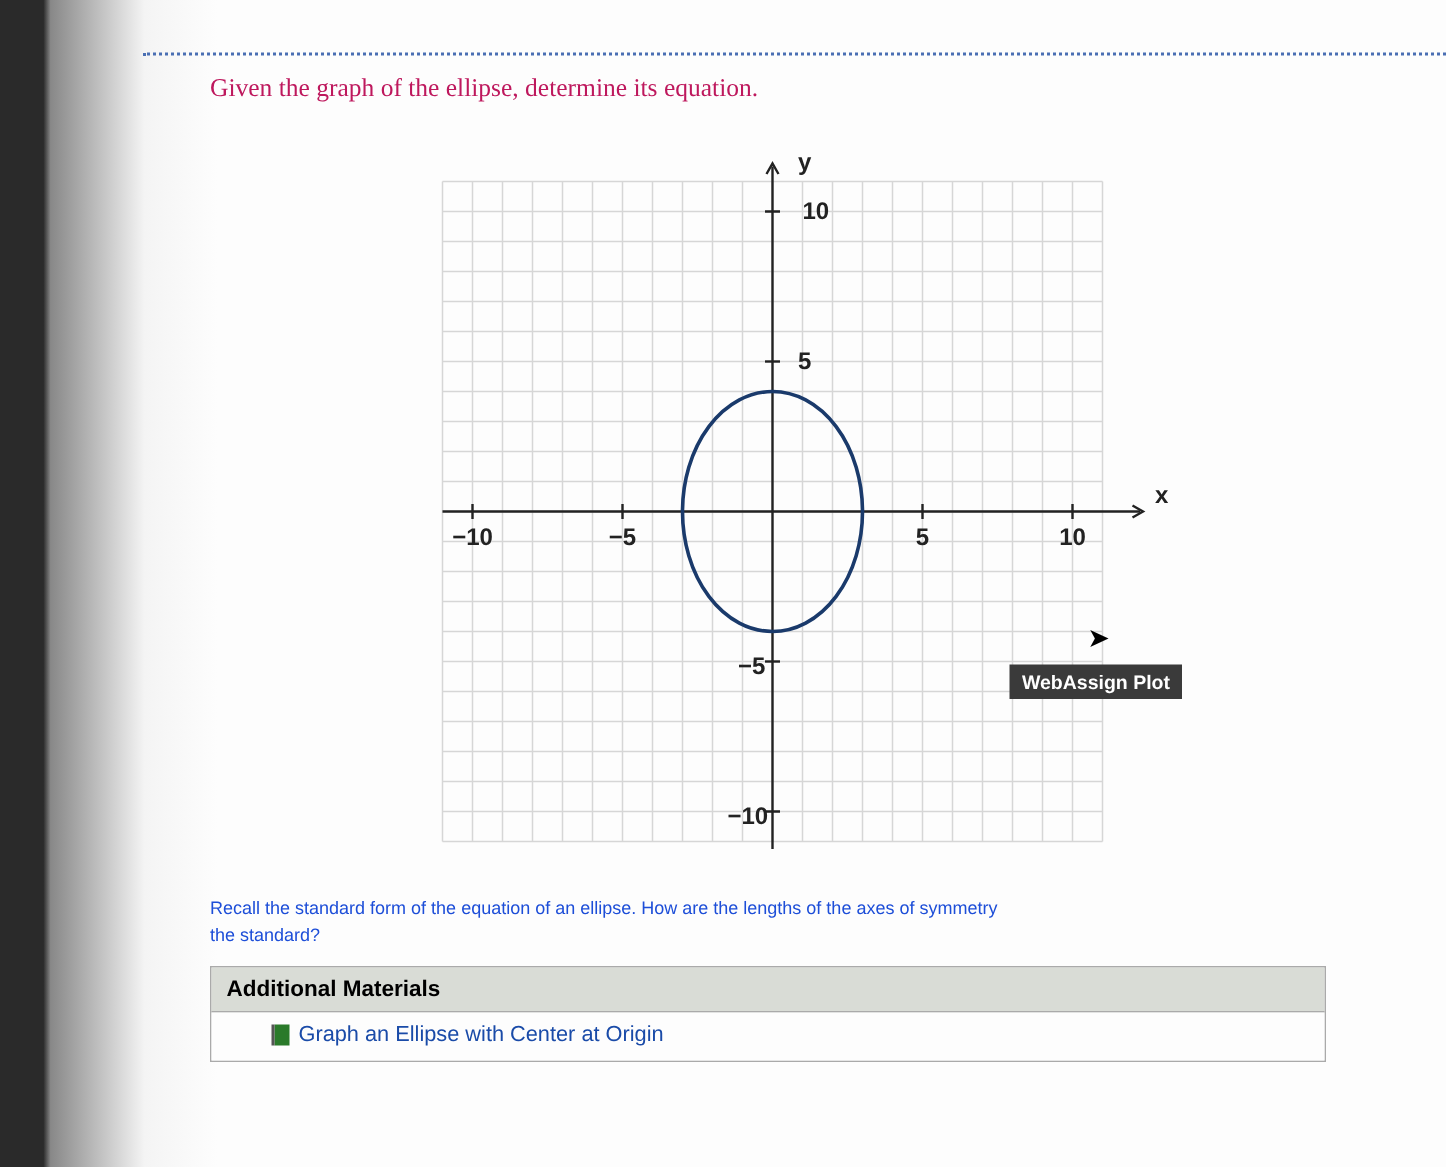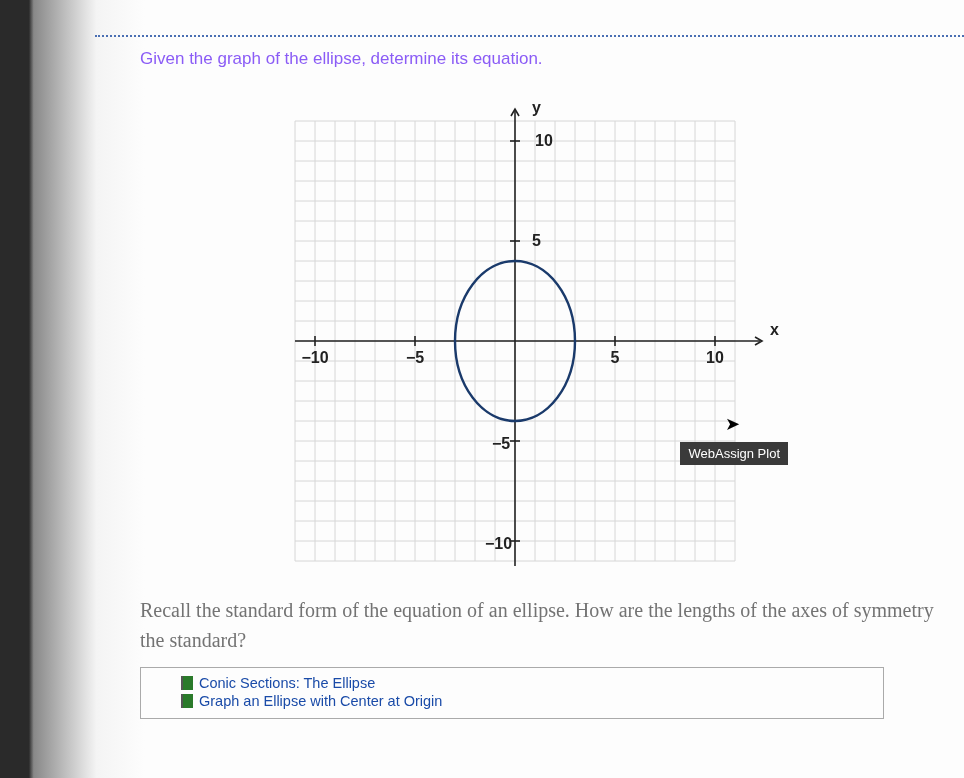--- a/index.html
+++ b/index.html
@@ -15,22 +15,23 @@
   padding-top: 15px;
 }
 .dotted-border {
   border-top: 2px dotted #4a6fb3;
   margin-left: -45px;
   margin-top: 20px;
   margin-bottom: 12px;
 }
 .prompt {
   font-size: 17px;
-  color: #8b5cf6;
+  color: #be185d;
   margin-bottom: 22px;
+  font-family: Liberation Serif, serif;
 }
 .answer-box {
   display: inline-block;
   border: 1px solid #555;
   padding: 8px 14px;
   font-family: 'Times New Roman', serif;
   font-size: 19px;
   color: #111;
   vertical-align: middle;
 }
@@ -43,26 +44,25 @@
 .cross-icon {
   display: inline-block;
   vertical-align: middle;
   margin-left: 10px;
   font-size: 22px;
   color: #e11;
   font-weight: bold;
 }
 .plot-area { margin: 10px 0 10px 100px; position: relative; width: 560px; }
 .hint {
-  color: #737373;
-  font-size: 20px;
+  color: #1d4ed8;
+  font-size: 12px;
   line-height: 1.5;
   margin-top: 4px;
   margin-bottom: 12px;
-  font-family: Liberation Serif, serif;
 }
 .materials-box {
   background: #f0f0ee;
   border: 1px solid #aaa;
   margin-left: 0;
   margin-right: 80px;
 }
 .materials-header {
   background: #d9dcd6;
   font-weight: bold;
@@ -89,20 +89,21 @@
   display: inline-block;
 }
 .watermark {
   position: absolute;
   right: 12px;
   bottom: 120px;
   background: #3a3a3a;
   color: #fff;
   font-size: 13px;
   padding: 4px 8px;
+  font-weight: bold;
 }
 .cursor-icon {
   position:absolute; right: 60px; bottom: 150px;
   font-size: 18px; color:#000;
 }
 </style>
 </head>
 <body>
 
 <div class="page">
@@ -207,25 +208,22 @@
     <div class="cursor-icon">➤</div>
     <div class="watermark">WebAssign Plot</div>
   </div>
 
   <div class="hint">
     <span>Recall the standard form of the equation of an ellipse. How are the lengths of the axes of symmetry</span><br>
     <span>the standard?</span>
   </div>
 
   <div class="materials-box">
+    <div class="materials-header">Additional Materials</div>
     <div class="materials-body">
-      <div class="material-link">
-        <span class="bookicon"></span>
-        <span>Conic Sections: The Ellipse</span>
-      </div>
       <div class="material-link">
         <span class="bookicon"></span>
         <span>Graph an Ellipse with Center at Origin</span>
       </div>
     </div>
   </div>
 
 </div>
 
 </body></html>

